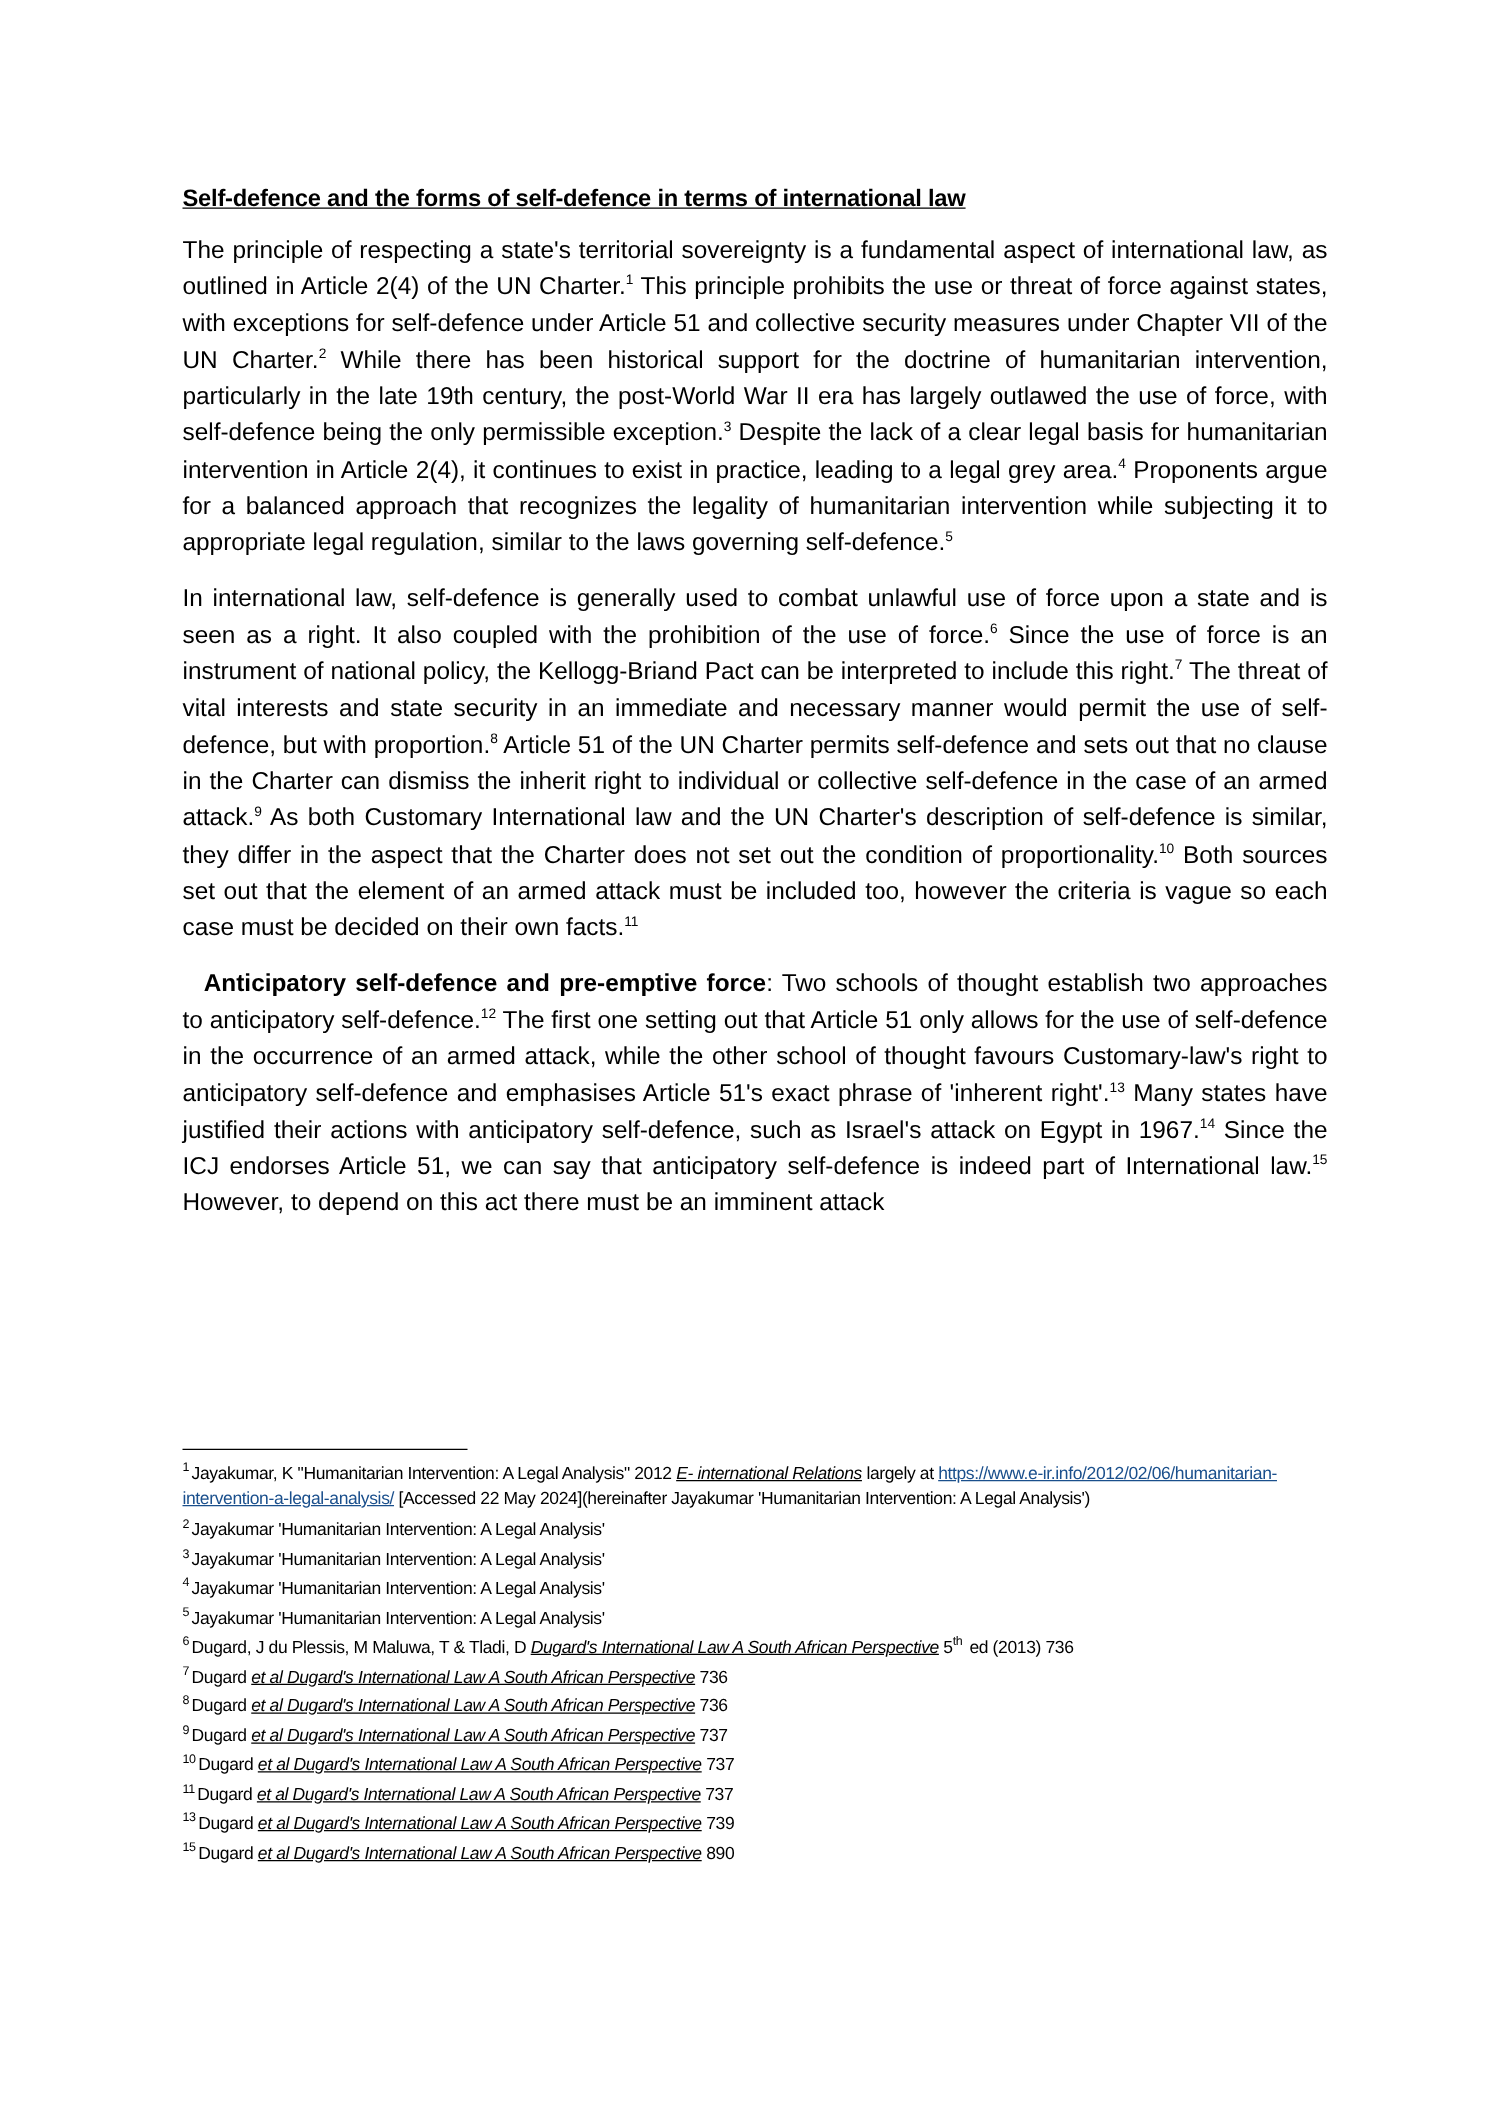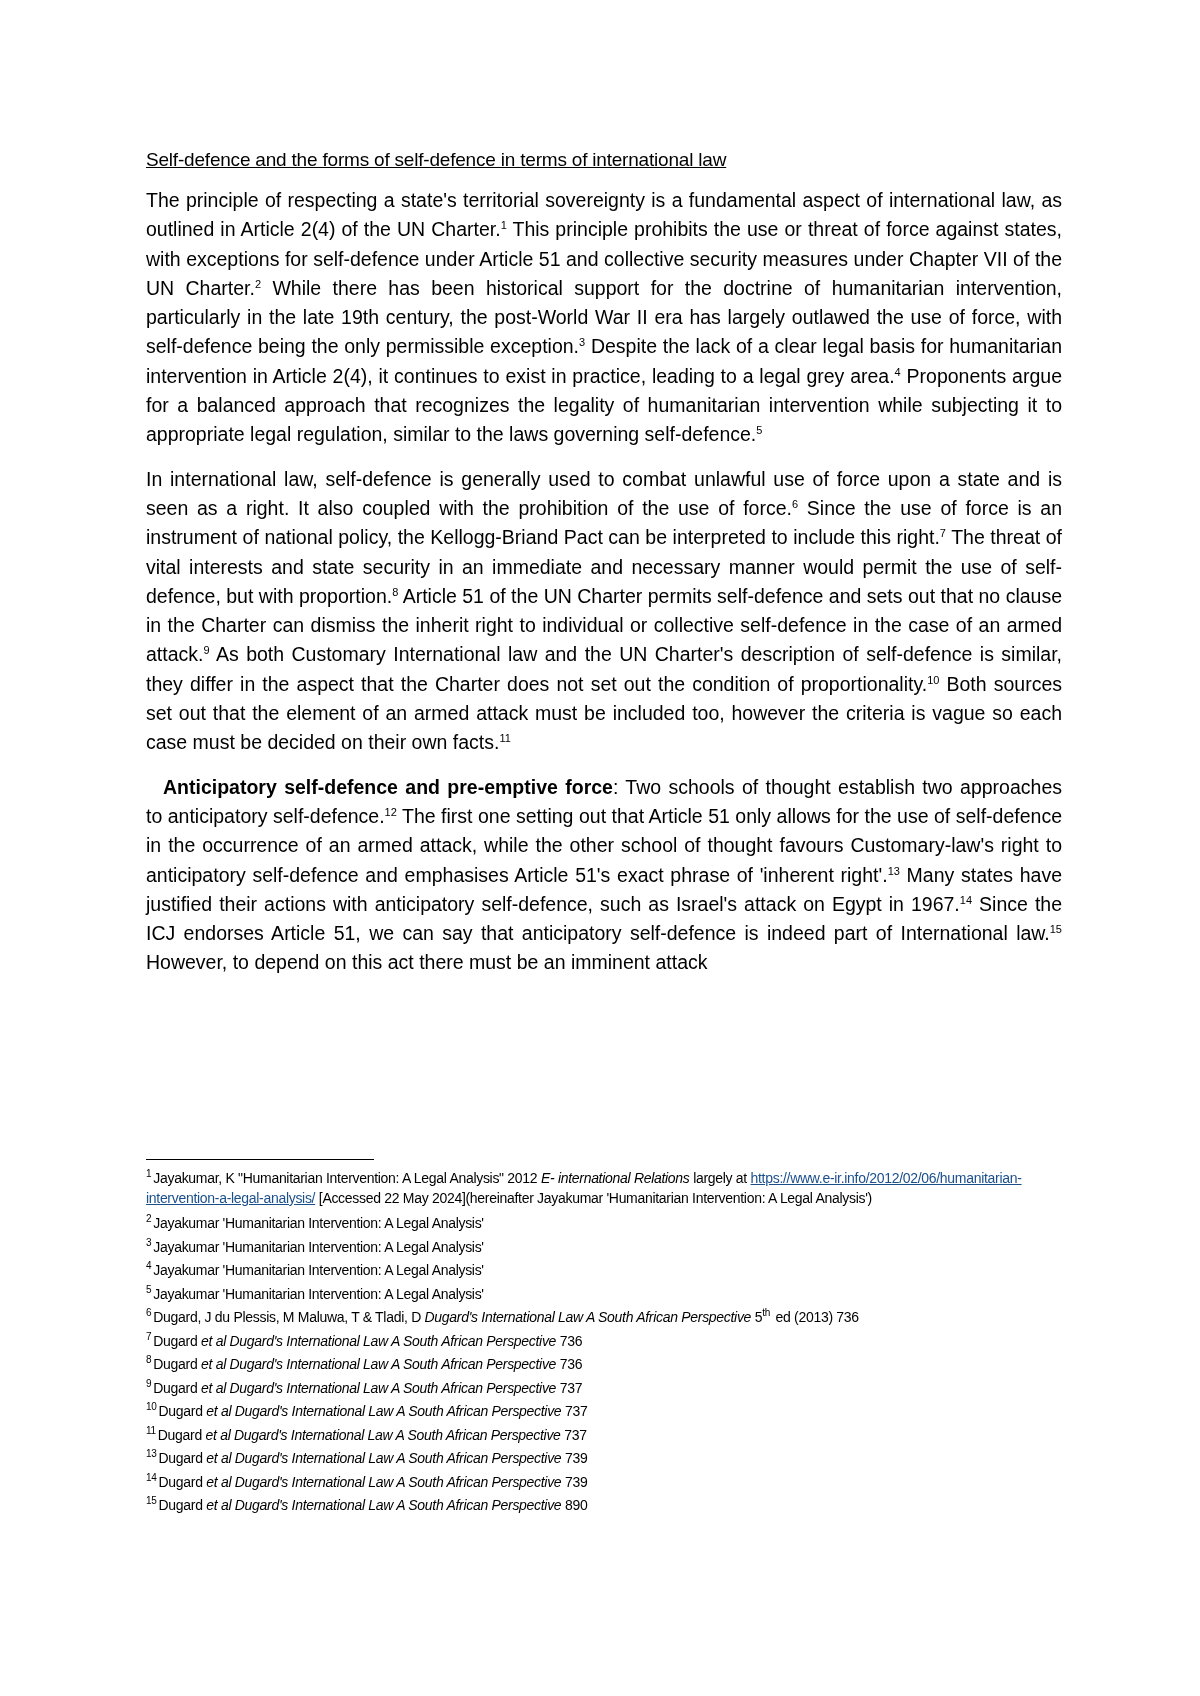--- a/index.html
+++ b/index.html
@@ -1,26 +1,26 @@
 <!DOCTYPE html>
 <html><head>
   <meta charset="utf-8">
   <style>
     html, body { margin: 0; padding: 0; background: #ffffff; }
     body { width: 1200px; height: 1696px; position: relative; overflow: hidden; color: #000; }
     .page { position: absolute; left: 146px; top: 148px; width: 916px; font-family: "Liberation Sans", sans-serif; }
-    .title { font-weight: normal; text-decoration: underline; font-size: 19px; line-height: 24px; margin: 0 0 14px 0; letter-spacing: -0.2px; }
+    .title { font-weight: bold; text-decoration: underline; font-size: 19px; line-height: 24px; margin: 0 0 14px 0; letter-spacing: -0.2px; }
     .para { font-size: 19.5px; line-height: 29.3px; text-align: justify; margin: 0 0 15px 0; }
     .para sup { font-size: 11px; line-height: 0; vertical-align: super; }
     .lead { font-weight: bold; margin-left: 17px; }
     .fn-rule { position: absolute; left: 146px; top: 1159px; width: 228px; height: 1px; background: #000; }
     .footnotes { position: absolute; left: 146px; top: 1168px; width: 920px; font-family: "Liberation Sans", sans-serif; font-size: 14px; line-height: 23.5px; letter-spacing: -0.3px; }
     .fn { margin: 0; }
     .fn sup { font-size: 10px; line-height: 0; vertical-align: super; margin-right: 2px; }
-    .fn .it { font-style: italic; }
+    .fn .it { font-style: italic; text-decoration: underline; }
     .fn a { color: #1a4f8c; text-decoration: underline; }
     .fn1 { line-height: 20px; margin-bottom: 4px; }
   </style>
 </head>
 <body>
 
 <div class="page">
   <h1 class="title">Self-defence and the forms of self-defence in terms of international law</h1>
   <p class="para"><span>The principle of respecting a state's territorial sovereignty is a fundamental aspect of international law, as outlined in Article 2(4) of the UN Charter.</span><sup>1</sup><span> This principle prohibits the use or threat of force against states, with exceptions for self-defence under Article 51 and collective security measures under Chapter VII of the UN Charter.</span><sup>2</sup><span> While there has been historical support for the doctrine of humanitarian intervention, particularly in the late 19th century, the post-World War II era has largely outlawed the use of force, with self-defence being the only permissible exception.</span><sup>3</sup><span> Despite the lack of a clear legal basis for humanitarian intervention in Article 2(4), it continues to exist in practice, leading to a legal grey area.</span><sup>4</sup><span> Proponents argue for a balanced approach that recognizes the legality of humanitarian intervention while subjecting it to appropriate legal regulation, similar to the laws governing self-defence.</span><sup>5</sup></p>
   <p class="para"><span>In international law, self-defence is generally used to combat unlawful use of force upon a state and is seen as a right. It also coupled with the prohibition of the use of force.</span><sup>6</sup><span> Since the use of force is an instrument of national policy, the Kellogg-Briand Pact can be interpreted to include this right.</span><sup>7</sup><span> The threat of vital interests and state security in an immediate and necessary manner would permit the use of self-defence, but with proportion.</span><sup>8</sup><span> Article 51 of the UN Charter permits self-defence and sets out that no clause in the Charter can dismiss the inherit right to individual or collective self-defence in the case of an armed attack.</span><sup>9</sup><span> As both Customary International law and the UN Charter's description of self-defence is similar, they differ in the aspect that the Charter does not set out the condition of proportionality.</span><sup>10</sup><span> Both sources set out that the element of an armed attack must be included too, however the criteria is vague so each case must be decided on their own facts.</span><sup>11</sup></p>
@@ -34,15 +34,14 @@
     <p class="fn"><sup>3</sup><span>Jayakumar 'Humanitarian Intervention: A Legal Analysis'</span></p>
     <p class="fn"><sup>4</sup><span>Jayakumar 'Humanitarian Intervention: A Legal Analysis'</span></p>
     <p class="fn"><sup>5</sup><span>Jayakumar 'Humanitarian Intervention: A Legal Analysis'</span></p>
     <p class="fn"><sup>6</sup><span>Dugard, J du Plessis, M Maluwa, T &amp; Tladi, D </span><span class="it">Dugard's International Law A South African Perspective</span><span> 5</span><sup>th</sup><span> ed (2013) 736</span></p>
     <p class="fn"><sup>7</sup><span>Dugard </span><span class="it">et al Dugard's International Law A South African Perspective</span><span> 736</span></p>
     <p class="fn"><sup>8</sup><span>Dugard </span><span class="it">et al Dugard's International Law A South African Perspective</span><span> 736</span></p>
     <p class="fn"><sup>9</sup><span>Dugard </span><span class="it">et al Dugard's International Law A South African Perspective</span><span> 737</span></p>
     <p class="fn"><sup>10</sup><span>Dugard </span><span class="it">et al Dugard's International Law A South African Perspective</span><span> 737</span></p>
     <p class="fn"><sup>11</sup><span>Dugard </span><span class="it">et al Dugard's International Law A South African Perspective</span><span> 737</span></p>
     <p class="fn"><sup>13</sup><span>Dugard </span><span class="it">et al Dugard's International Law A South African Perspective</span><span> 739</span></p>
-    <p class="fn"><sup>14</sup><span>Dugard </span><span class="it">et al Dugard's International Law A South African Perspective</span><span> 739</span></p>
     <p class="fn"><sup>15</sup><span>Dugard </span><span class="it">et al Dugard's International Law A South African Perspective</span><span> 890</span></p>
   </div>
 
 </body></html>

